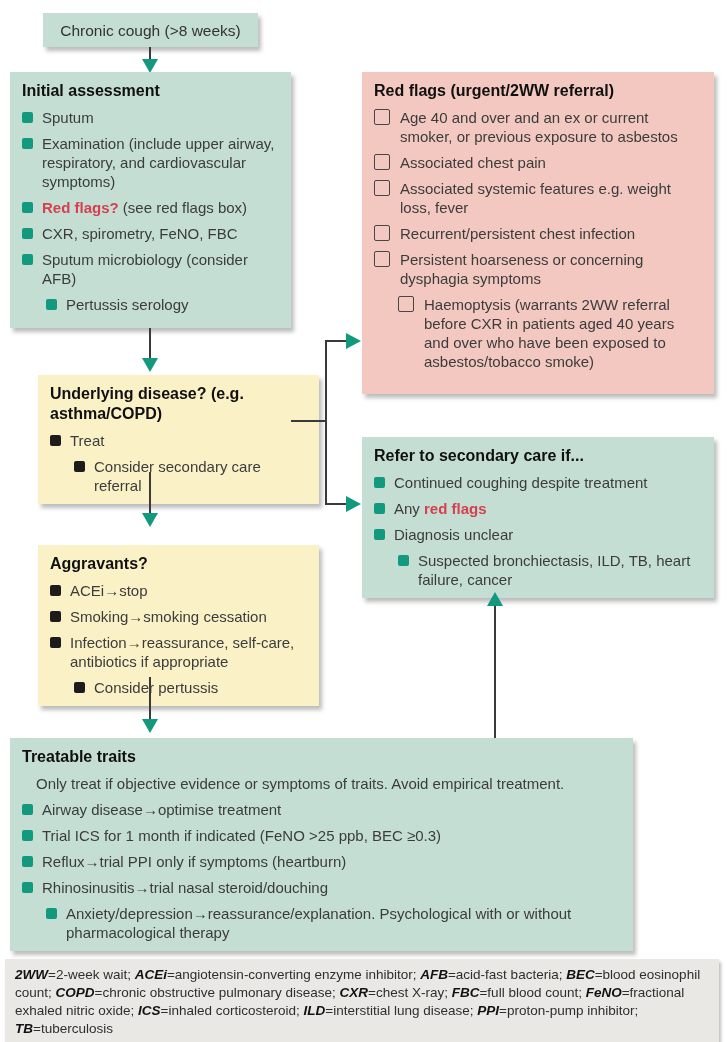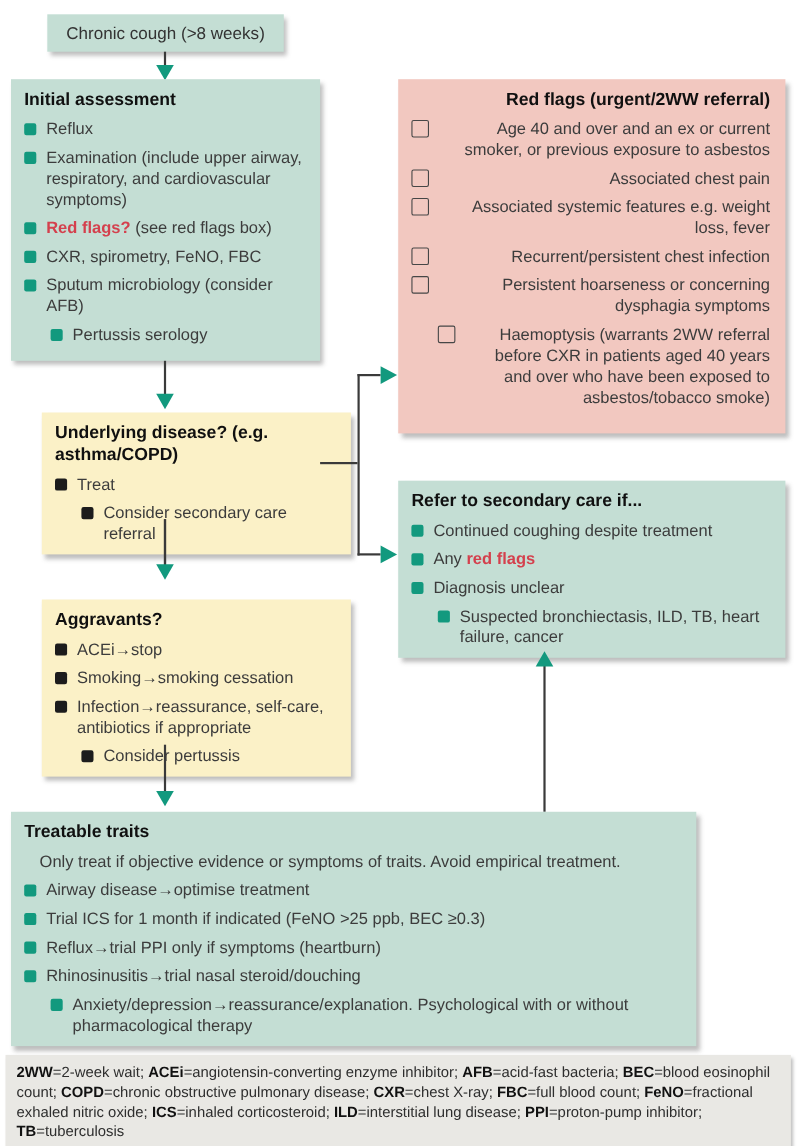--- a/index.html
+++ b/index.html
@@ -11,40 +11,40 @@
   }
   .canvas{position:absolute;inset:0;}
   .box{
     position:absolute;
     box-shadow:3px 4px 4px rgba(90,90,90,0.40);
     padding:9px 14px 9px 12px;
     box-sizing:border-box;
     font-size:15px;line-height:19px;
   }
   .teal-bg{background:var(--teal-bg,#c4ded4);}
-  .pink-bg{background:var(--pink-bg,#f2c8c0);text-align:right;}
+  .pink-bg{background:var(--pink-bg,#f2c8c0);}
   .yellow-bg{background:var(--yellow-bg,#fbf1c7);margin-left:28px;}
   .start-box{
     display:flex;align-items:center;justify-content:center;
     font-size:15.5px;color:#333;
   }
   .box-title{
     font-weight:bold;color:var(--title,#101010);
     font-size:16px;line-height:20px;margin-bottom:7px;
   }
   .note-line{margin-bottom:7px;margin-left:14px;}
   .li{display:flex;margin-bottom:7px;}
   .li:last-child{margin-bottom:0;padding-left:24px;}
   .marker{flex:none;}
   .square-teal{width:11px;height:11px;background:var(--accent-teal,#12997e);border-radius:2px;margin:4px 9px 0 0;}
   .square-black{width:11px;height:11px;background:var(--bullet-black,#1c1c1c);border-radius:2px;margin:4px 9px 0 0;}
   .checkbox{width:14px;height:14px;border:1.5px solid #464646;border-radius:2px;background:transparent;margin:1px 10px 0 0;}
   .li-text{flex:1;}
   .seg-redbold{color:var(--red,#d4404d);font-weight:bold;}
-  .seg-bold{font-weight:bold;color:#111;}
+  .seg-bold{font-weight:bold;color:#111;font-style:italic;}
   .vline,.hline{position:absolute;background:var(--line,#3a3a3a);}
   .tri{position:absolute;width:0;height:0;}
   .tri-down{border-left:8px solid transparent;border-right:8px solid transparent;border-top:14px solid var(--accent-teal,#12997e);}
   .tri-up{border-left:8px solid transparent;border-right:8px solid transparent;border-bottom:14px solid var(--accent-teal,#12997e);}
   .tri-right{border-top:8px solid transparent;border-bottom:8px solid transparent;border-left:15px solid var(--accent-teal,#12997e);}
   .legend{
     position:absolute;left:5px;top:959px;width:714px;min-height:71px;
     background:var(--legend-bg,#e9e8e4);
     box-shadow:2px 3px 3px rgba(90,90,90,0.40);
     padding:7px 10px;box-sizing:border-box;
@@ -61,21 +61,21 @@
   </div>
 
   <div class="vline" style="left:149px;top:47px;width:2px;height:13px;"></div>
   <div class="tri tri-down" style="left:142px;top:59px;"></div>
 
   <div class="box teal-bg" style="left:10px;top:72px;width:281px;min-height:256px;">
     <div class="box-title">Initial assessment</div>
     <div>
         <div class="li">
           <span class="marker square-teal"></span>
-          <span class="li-text"><span>Reflux</span></span>
+          <span class="li-text"><span>Sputum</span></span>
         </div>
         <div class="li">
           <span class="marker square-teal"></span>
           <span class="li-text"><span>Examination (include upper airway, respiratory, and cardiovascular symptoms)</span></span>
         </div>
         <div class="li">
           <span class="marker square-teal"></span>
           <span class="li-text"><span class="seg-redbold">Red flags?</span><span> (see red flags box)</span></span>
         </div>
         <div class="li">

